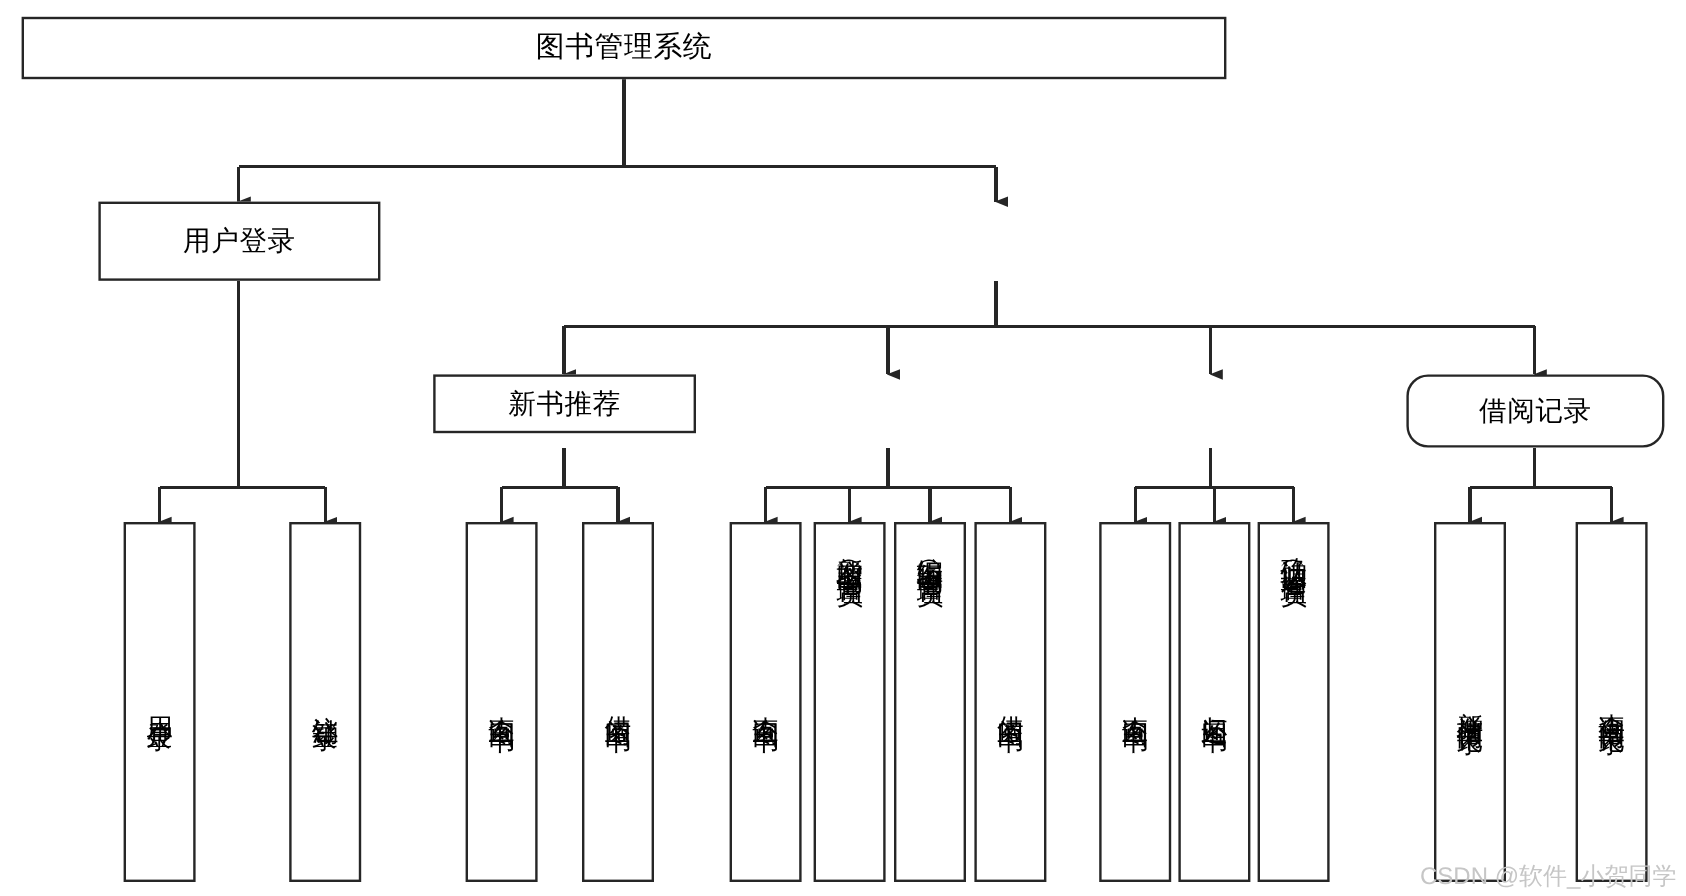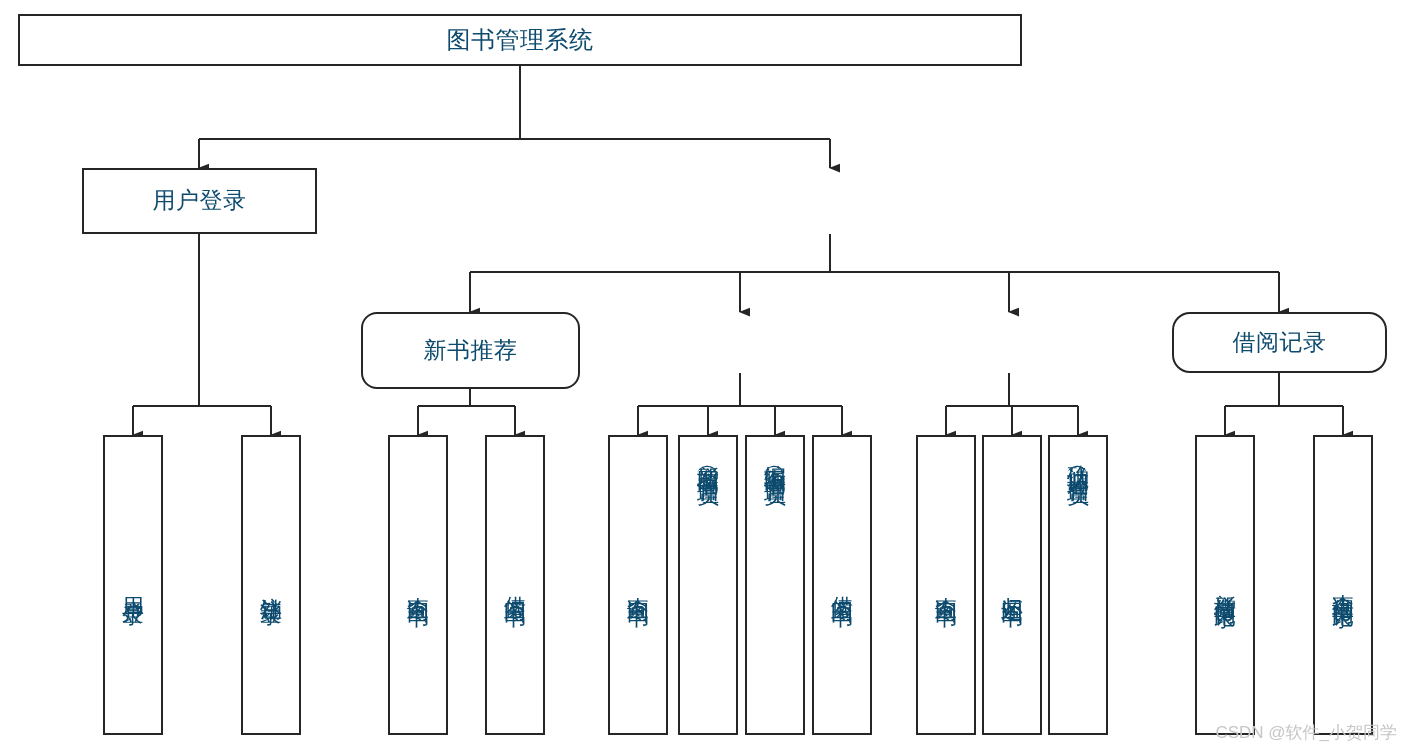--- a/index.html
+++ b/index.html
@@ -28,21 +28,21 @@
     position: absolute;
     box-sizing: border-box;
     background: #ffffff;
     border: 2px solid #262626;
     display: flex;
     align-items: center;
     justify-content: center;
     overflow: hidden;
   }
   .node-label {
-    color: #0c4a6e;
+    color: #000000;
     font-family: "Liberation Sans", "DejaVu Sans", sans-serif;
     line-height: 1.12;
     letter-spacing: 0.5px;
     white-space: nowrap;
   }
   .node-box.horiz .node-label {
     font-size: 23px;
     writing-mode: horizontal-tb;
   }
   .node-box.root .node-label {
@@ -61,21 +61,21 @@
     line-height: 1;
   }
   .node-box.vert.short {
     align-items: center;
     padding-top: 0;
   }
   .watermark {
     position: absolute;
     right: 8px;
     bottom: 3px;
-    font-size: 17px;
+    font-size: 20px;
     color: #c6c6c6;
     font-family: "Liberation Sans", "DejaVu Sans", sans-serif;
     white-space: nowrap;
     user-select: none;
   }
 </style>
 </head>
 <body>
 
 <div id="diagram-root">
@@ -135,21 +135,21 @@
 
   <div class="node-box root horiz" style="left:18px; top:14px; width:1004px; height:52px;">
     <span class="node-label">图书管理系统</span>
   </div>
 
   <div class="node-box horiz" style="left:82px; top:168px; width:235px; height:66px;">
     <span class="node-label">用户登录</span>
   </div>
 
 
-  <div class="node-box horiz" style="left:361px; top:312px; width:219px; height:77px;border-radius:16px;">
+  <div class="node-box horiz" style="left:361px; top:312px; width:219px; height:49px;">
     <span class="node-label">新书推荐</span>
   </div>
 
 
 
   <div class="node-box horiz" style="left:1172px; top:312px; width:215px; height:61px;border-radius:18px;">
     <span class="node-label">借阅记录</span>
   </div>
 
   <div class="node-box vert short" style="left:103px; top:435px; width:60px; height:300px;">

